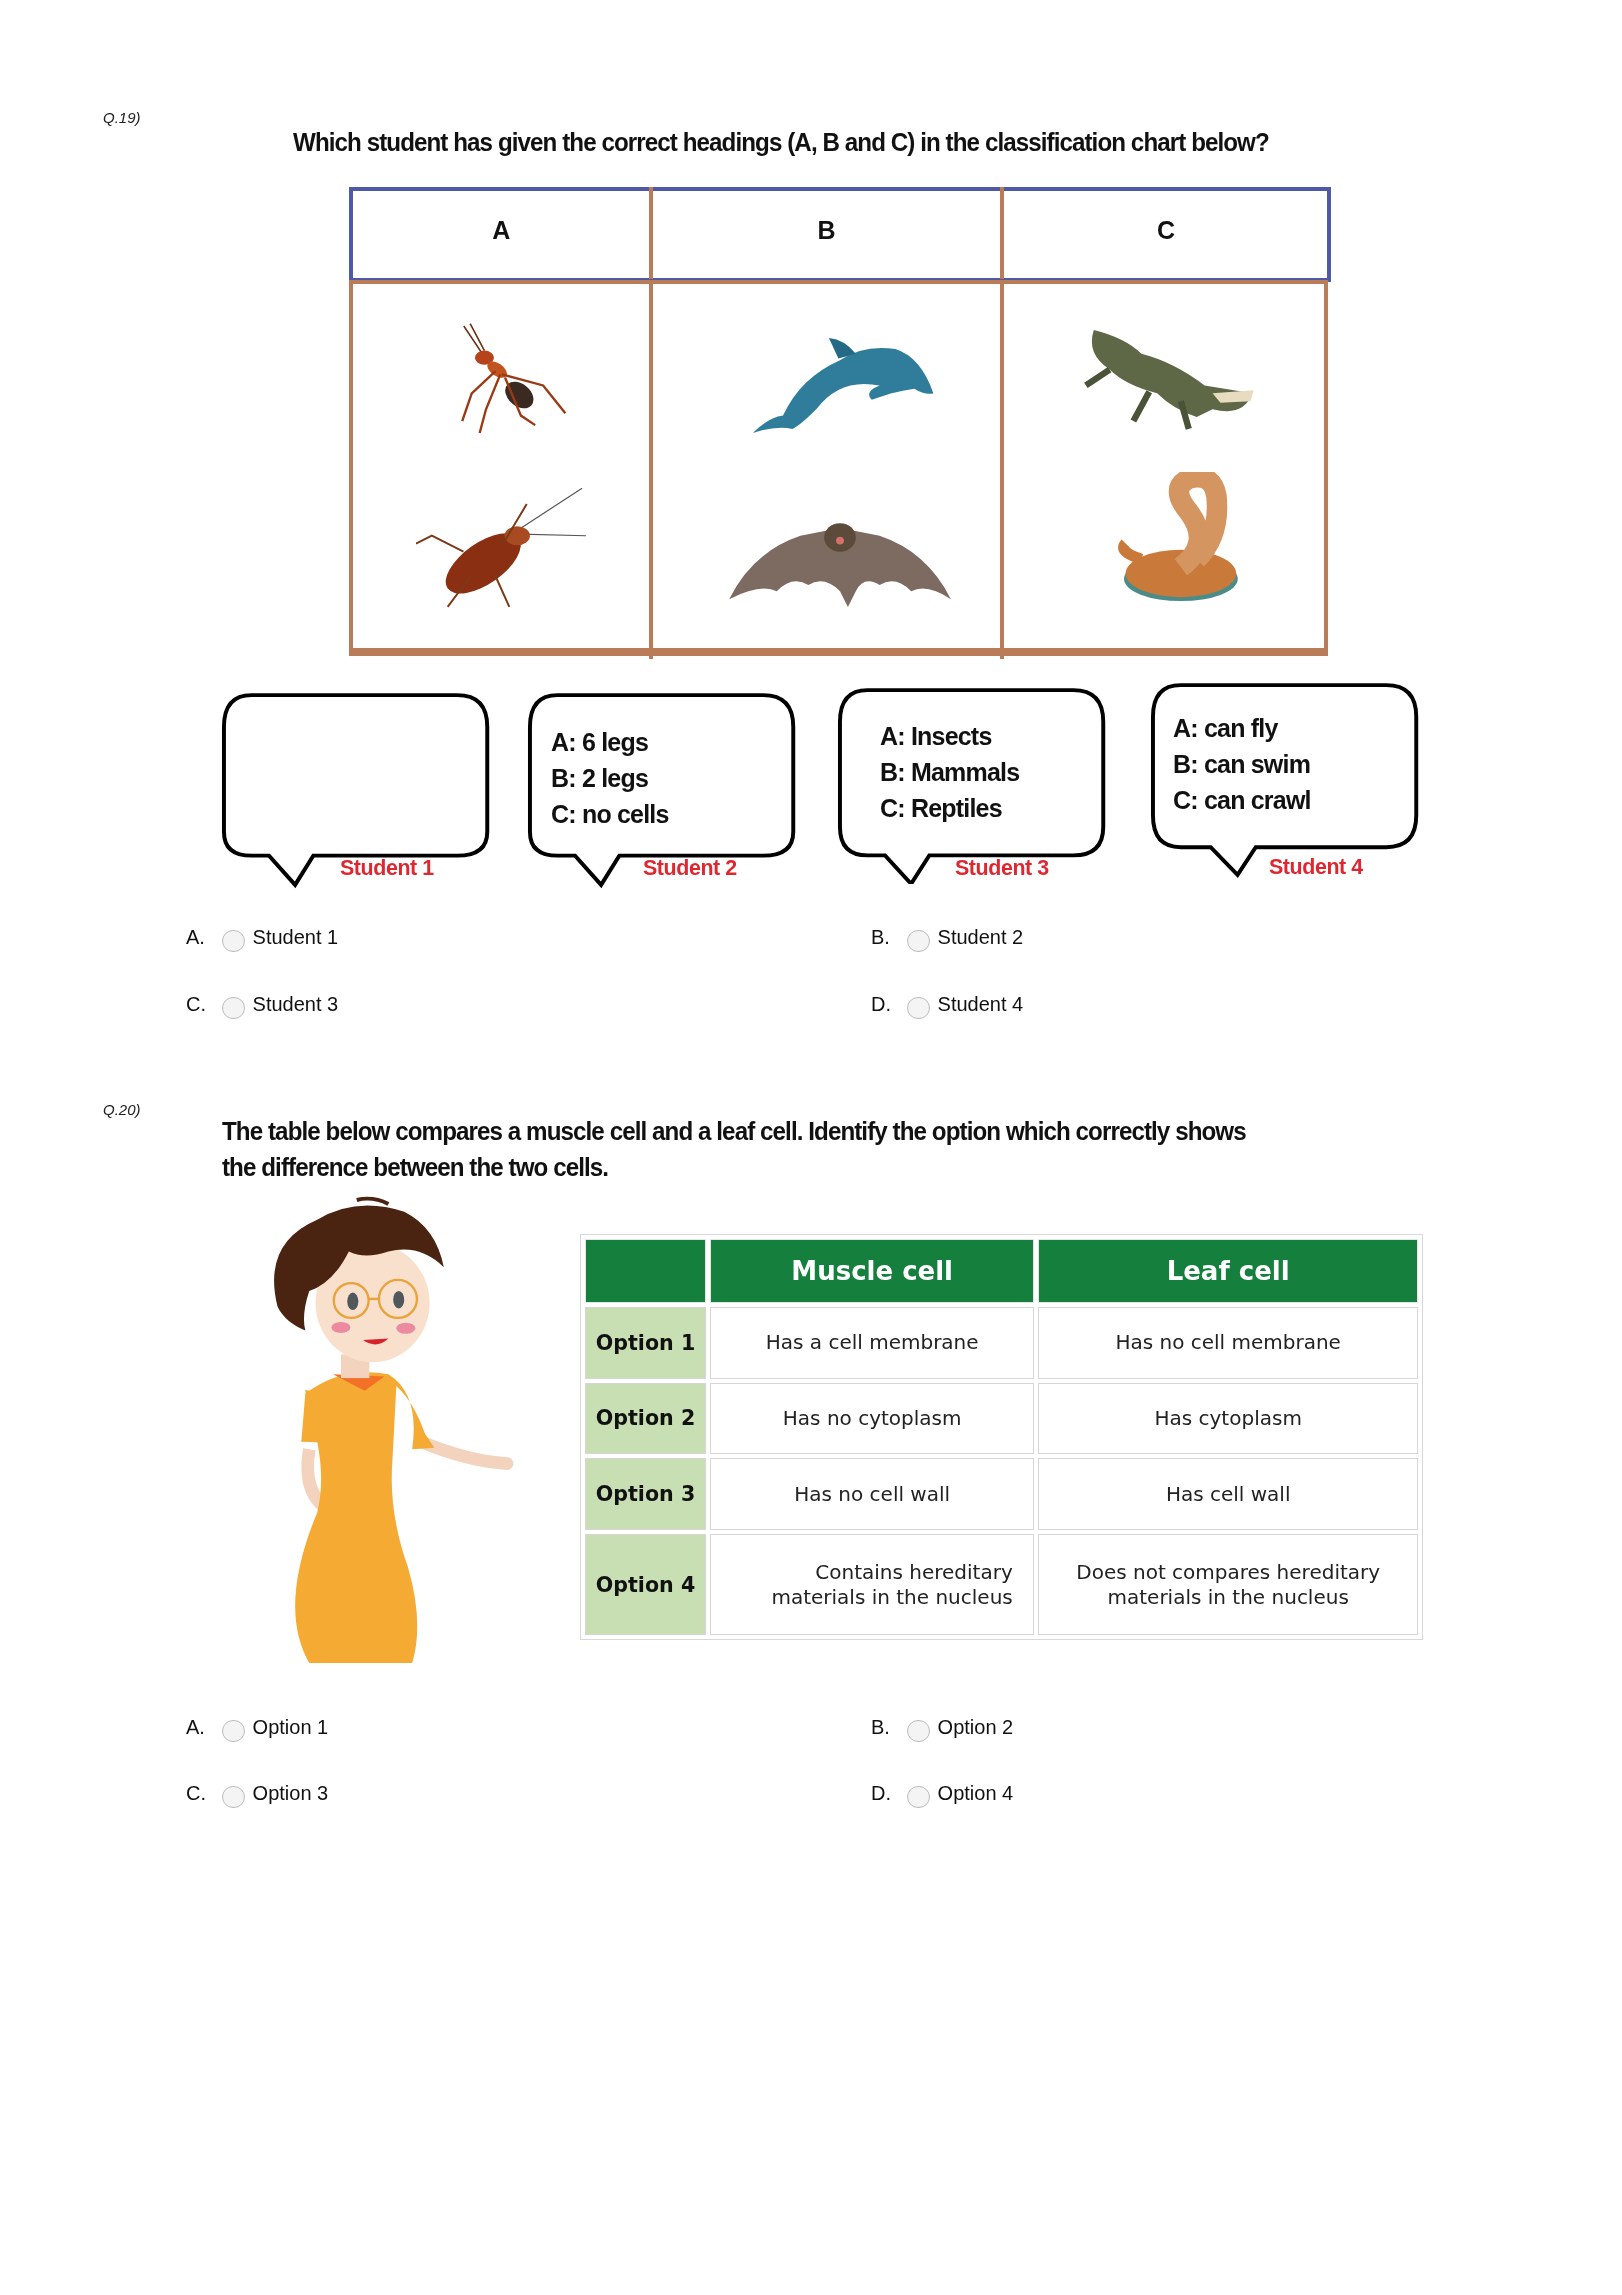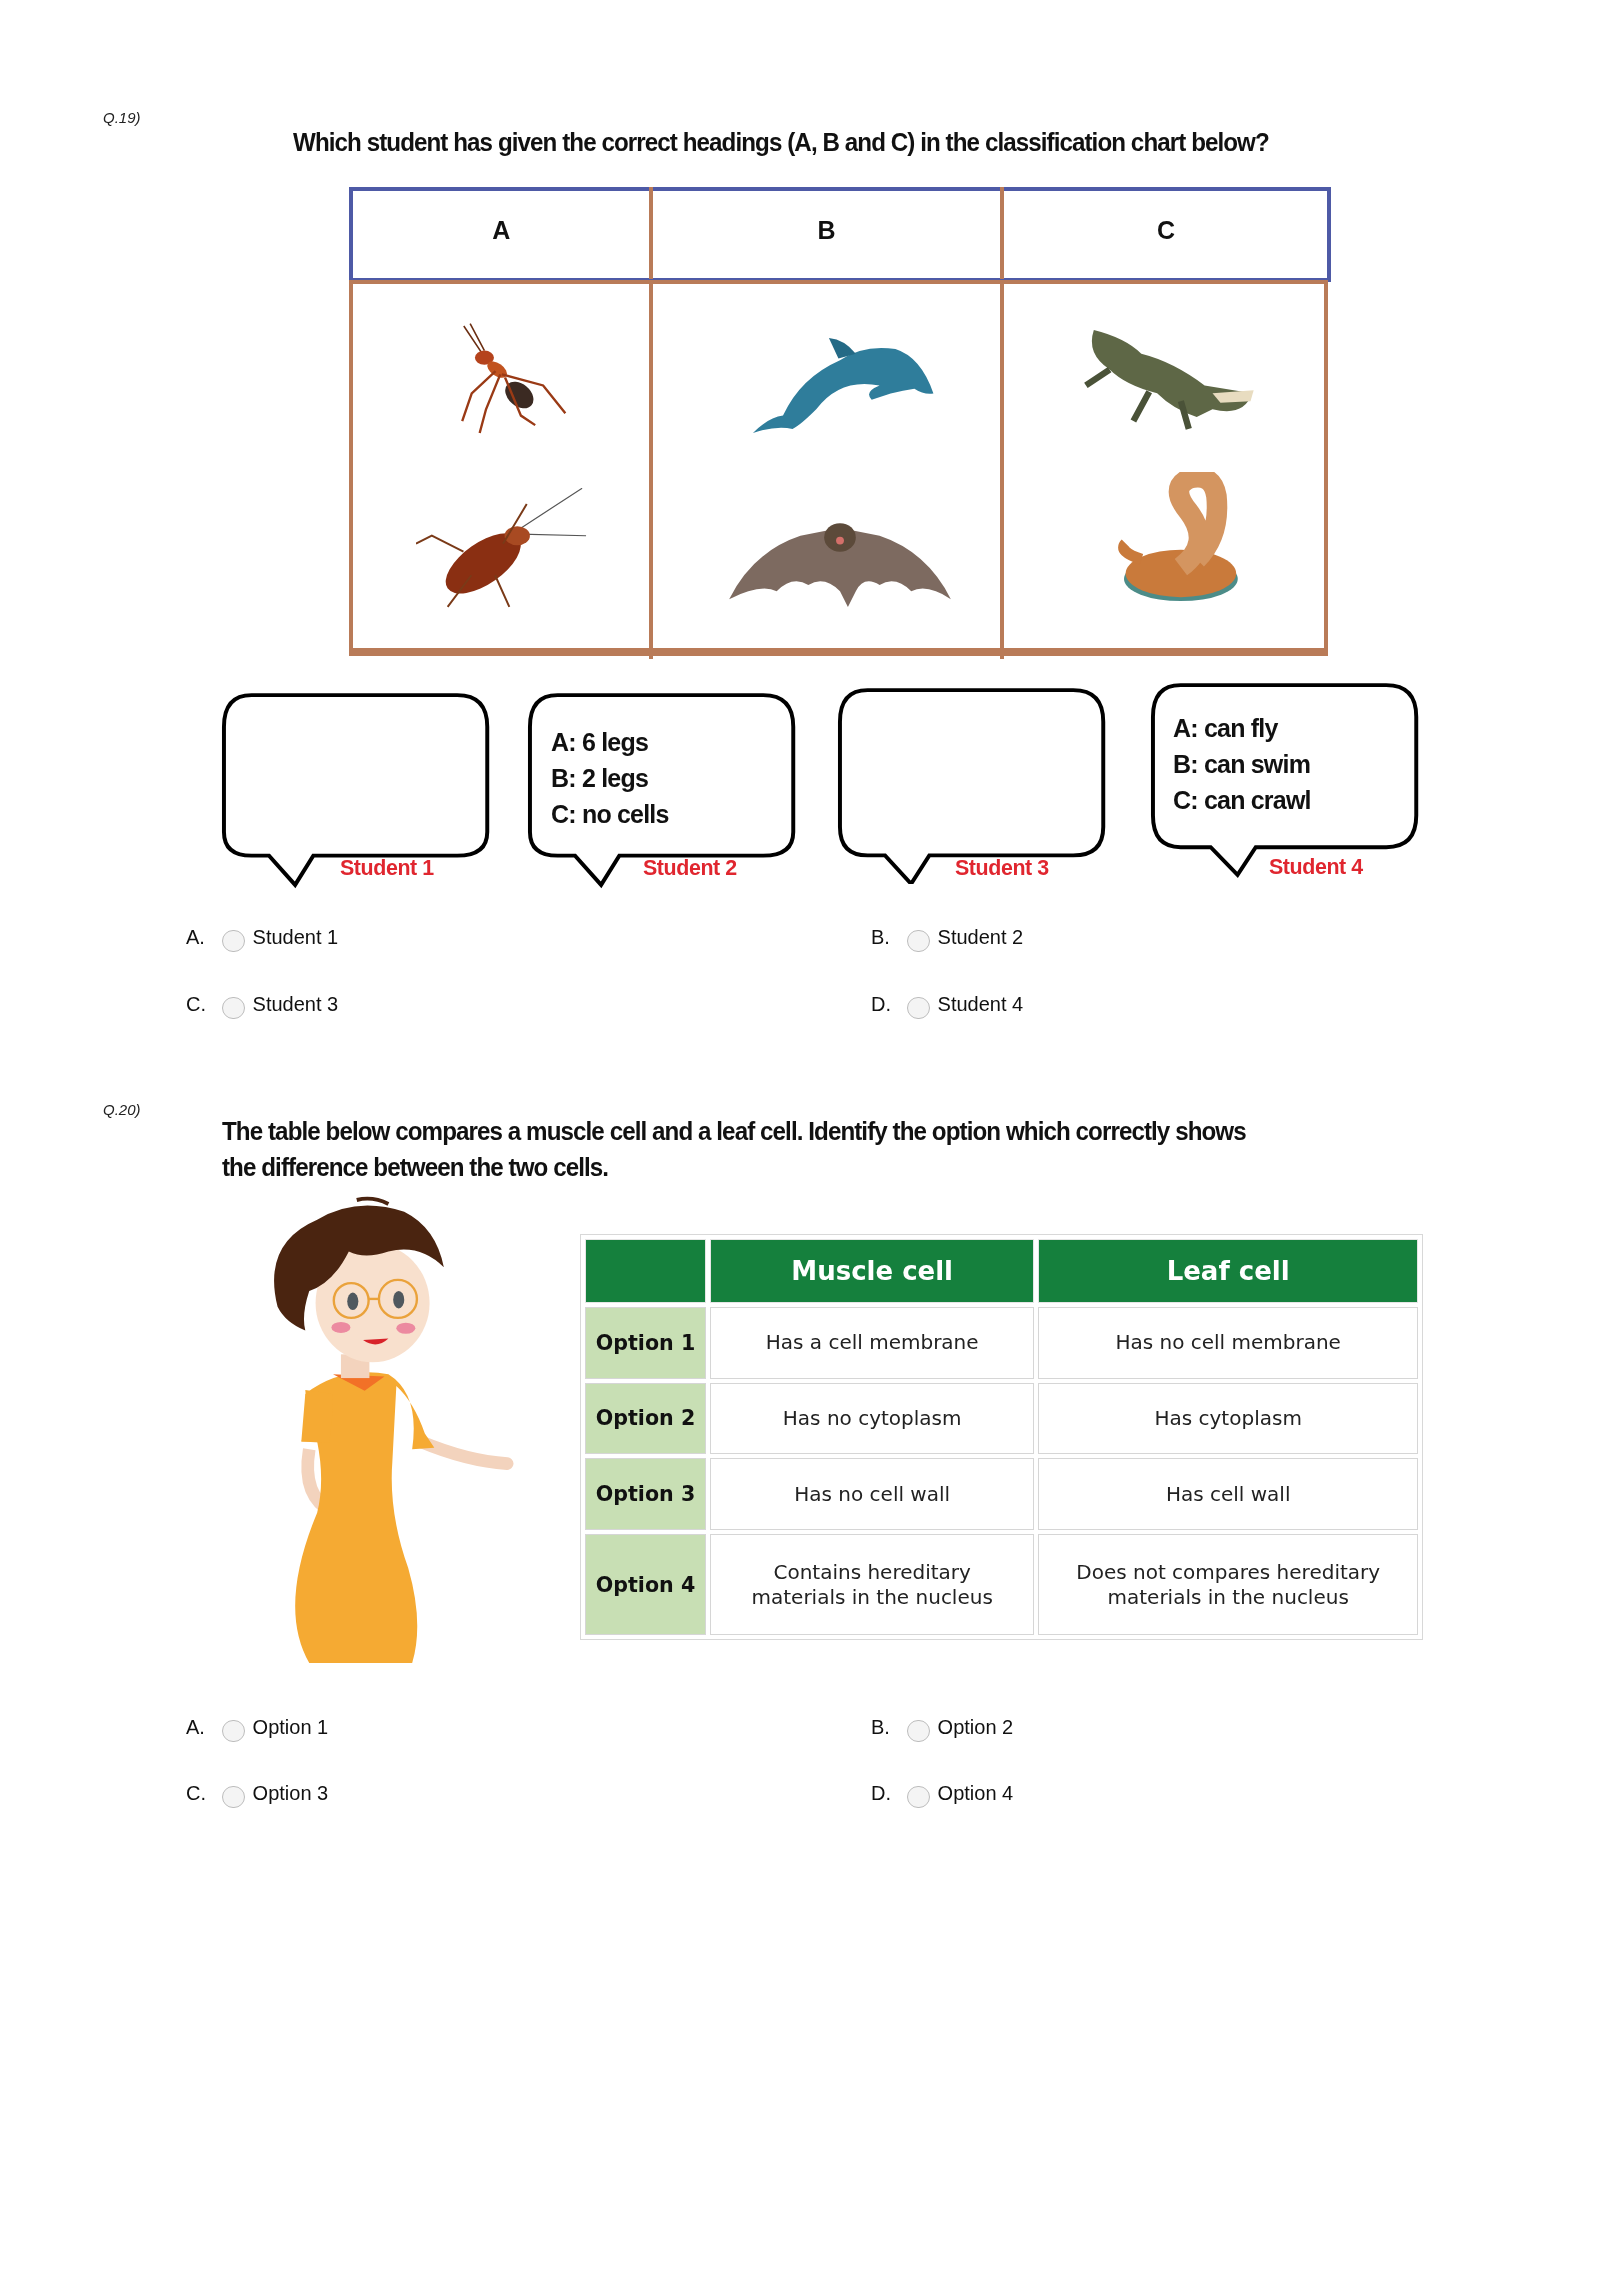--- a/index.html
+++ b/index.html
@@ -115,20 +115,25 @@
     <div>B: 2 legs</div>
     <div>C: no cells</div>
   </div>
   <div class="who" style="left:117px;">Student 2</div>
 </div>
 
 <div class="bubble" style="left:836px;top:686px;">
   <svg width="272" height="198" viewBox="0 0 344 250">
     <path d="M40 5 H300 Q338 5 338 45 V178 Q338 214 300 214 H118 L95 250 L62 214 H40 Q5 214 5 178 V45 Q5 5 40 5 Z" fill="#fff" stroke="#000" stroke-width="5"></path>
   </svg>
+  <div class="lines" style="left:44px;top:32px;">
+    <div>A: Insects</div>
+    <div>B: Mammals</div>
+    <div>C: Reptiles</div>
+  </div>
   <div class="who" style="left:119px;top:170px;">Student 3</div>
 </div>
 
 <div class="bubble" style="left:1149px;top:681px;">
   <svg width="272" height="198" viewBox="0 0 344 250">
     <path d="M40 5 H300 Q338 5 338 45 V170 Q338 210 300 210 H135 L112 245 L78 210 H40 Q5 210 5 170 V45 Q5 5 40 5 Z" fill="#fff" stroke="#000" stroke-width="5"></path>
   </svg>
   <div class="lines" style="left:24px;top:28.5px;">
     <div>A: can fly</div>
     <div>B: can swim</div>
@@ -212,21 +217,21 @@
       <td class="cell">Has no cytoplasm</td>
       <td class="cell">Has cytoplasm</td>
     </tr>
     <tr>
       <td class="opt-label">Option 3</td>
       <td class="cell">Has no cell wall</td>
       <td class="cell">Has cell wall</td>
     </tr>
     <tr style="height:101px;">
       <td class="opt-label">Option 4</td>
-      <td class="cell" style="padding:0 20.6px;">Contains hereditary materials in the nucleus</td>
+      <td class="cell" style="padding:0 20.6px;text-align:right;">Contains hereditary materials in the nucleus</td>
       <td class="cell" style="padding:0 20.6px;">Does not compares hereditary materials in the nucleus</td>
     </tr>
   </tbody>
     </table>
 </div>
 
 <div class="opt" style="left:186px;top:1711px;">
   <span class="letter">A.</span>
   <span class="radio"></span>
   <span>Option 1</span>

